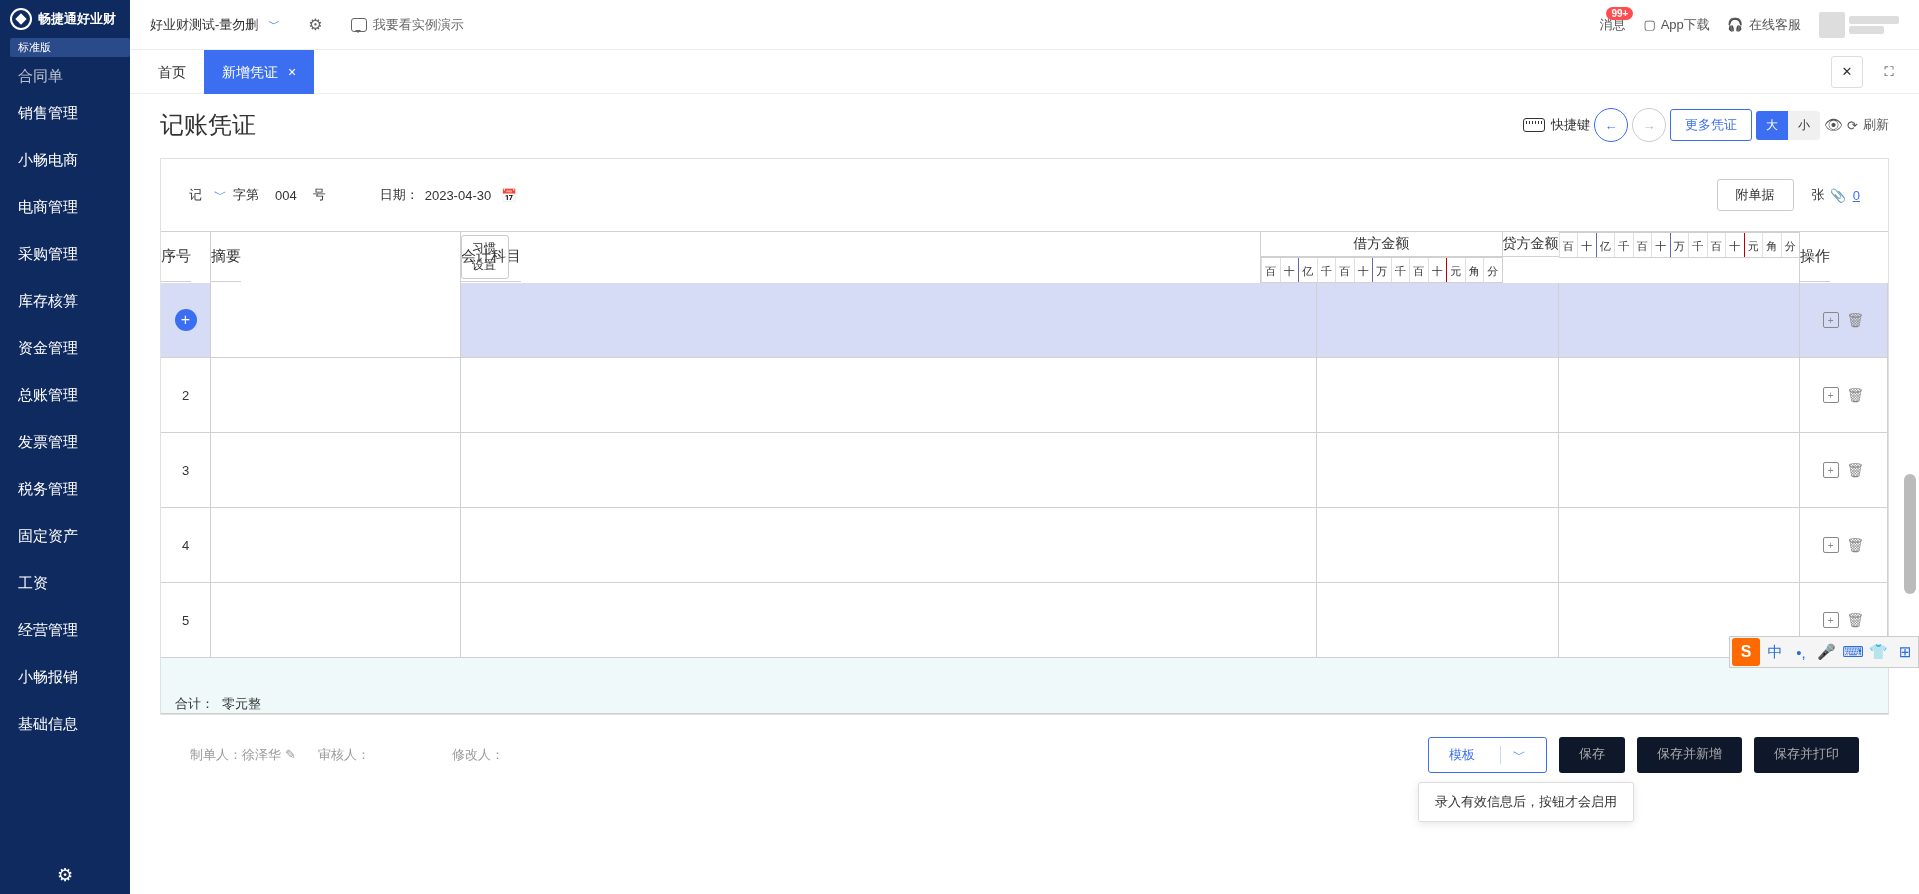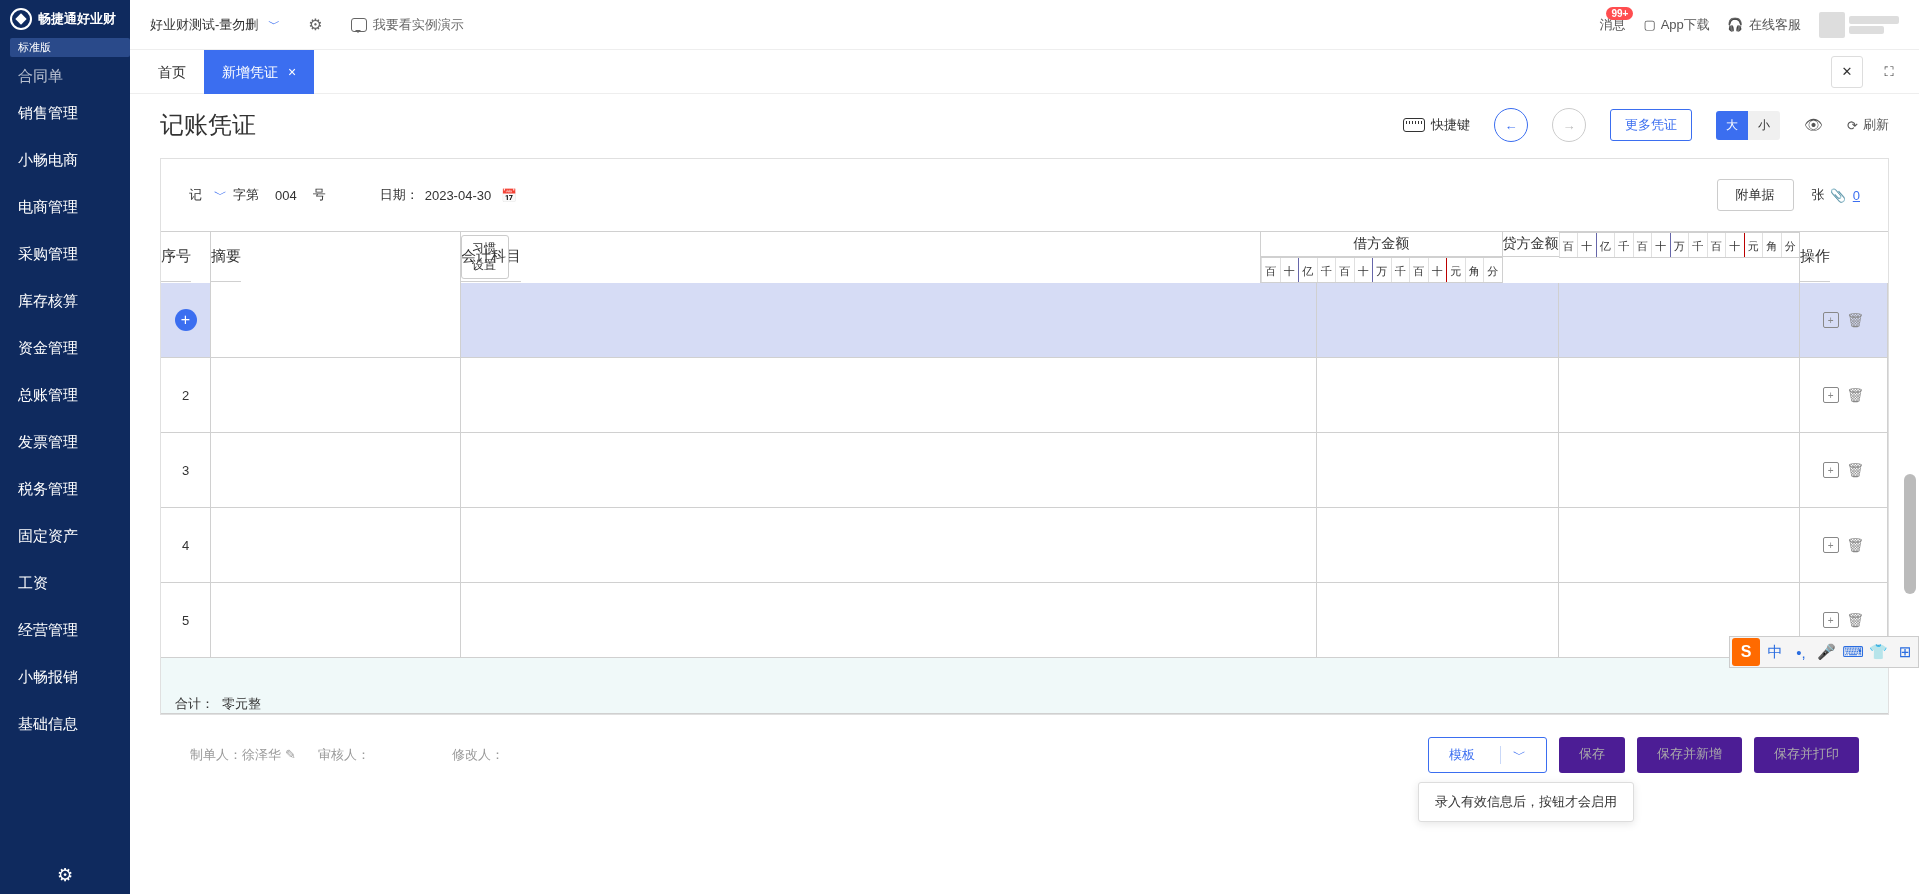--- a/index.html
+++ b/index.html
@@ -33,21 +33,21 @@
 .bars div:nth-child(2){width:35px}
 .tabs-row { display:flex; align-items:center; border-bottom:1px solid #eee; height:44px; padding-left:10px; }
 .tab { padding:0 18px; height:44px; line-height:44px; font-size:14px; cursor:pointer; }
 .tab.active { background:#3b6ef0; color:#fff; }
 .close-x { margin-left:6px; }
 .ex-actions { margin-left:auto; display:flex; align-items:center; gap:10px; padding-right:14px; }
 .sq-btn { width:32px; height:32px; border:1px solid #ddd; display:flex; align-items:center; justify-content:center; cursor:pointer; border-radius:3px; }
 .content { flex:1; padding:14px 30px 10px 30px; overflow-y:auto; position:relative; }
 .pg-hdr { display:flex; align-items:center; margin-bottom:16px; }
 .pg-title { font-size:24px; font-weight:400; }
-.hdr-actions { display:flex; align-items:center; gap:24px; }
+.hdr-actions { display:flex; align-items:center; gap:4px; }
 .kbs { display:flex; align-items:center; gap:6px; cursor:pointer; }
 .kbs-ic { width:22px; height:14px; border:1.5px solid #333; border-radius:3px; position:relative; }
 .kbs-ic:before { content:""; position:absolute; inset:2px; background:repeating-linear-gradient(90deg,#333 0,#333 1px,transparent 1px,transparent 3px); height:3px; }
 .nav-circ { width:34px; height:34px; border:1px solid #3b6ef0; border-radius:50%; display:flex; align-items:center; justify-content:center; color:#3b6ef0; cursor:pointer; }
 .nav-circ.dis { border-color:#ccc; color:#bbb; }
 .btn-link { border:1px solid #3b6ef0; color:#3b6ef0; padding:6px 14px; border-radius:3px; cursor:pointer; font-size:13px; }
 .size-tg { display:flex; border-radius:3px; overflow:hidden; }
 .size-tg div { padding:6px 10px; font-size:12px; cursor:pointer; background:#f0f0f0; }
 .size-tg .act { background:#3b6ef0; color:#fff; }
 .eye-ic,.refresh-ic { cursor:pointer; color:#555; font-size:15px; }
@@ -89,21 +89,21 @@
 .trash-ic { color:#888; cursor:pointer; margin:0 4px; font-size:14px; }
 .total-row { display:flex; height:56px; background:#f0f9f9; border-bottom:1px solid #d0d0d0; }
 .total-row .lab { padding-left:14px; display:flex; align-items:flex-end; gap:8px; width:300px; }
 .scrollh { width:12px; height:120px; background:#bbb; border-radius:6px; position:absolute; right:3px; top:380px; }
 .footer { display:flex; align-items:center; padding:22px 30px 10px 30px; color:#999; font-size:13px; gap:22px; }
 .edit-ic { margin-left:4px; cursor:pointer; }
 .footer-btns { margin-left:auto; display:flex; gap:12px; }
 .fbtn { padding:8px 20px; border-radius:3px; font-size:13px; cursor:pointer; }
 .fbtn.tmpl { border:1px solid #3b6ef0; color:#3b6ef0; display:flex; align-items:center; gap:25px; }
 .fbtn.tmpl .dv { border-left:1px solid #c9d8f8; padding-left:12px; color:#3b6ef0; }
-.fbtn.dis { background:#4c1d95; color:#aaa; cursor:not-allowed;font-family:Liberation Serif, serif; }
+.fbtn.dis { background:#0f172a; color:#aaa; cursor:not-allowed;font-family:Liberation Serif, serif; }
 .tooltip { position:absolute; background:#fff; border:1px solid #ddd; padding:10px 16px; border-radius:3px; box-shadow:0 2px 8px rgba(0,0,0,.1); font-size:13px; }
 .ime-widget { position:absolute; right:0; top:636px; display:flex; align-items:center; background:#f5f5f5; border:1px solid #ccc; height:32px; }
 .ime-s { width:28px; height:28px; background:#ff6a00; color:#fff; display:flex; align-items:center; justify-content:center; font-weight:700; font-size:16px; border-radius:3px; margin:2px; }
 .ime-ic { width:26px; text-align:center; color:#2a6de0; font-size:15px; cursor:pointer; }
 </style>
 </head>
 <body>
 
 <div class="app">
   <div class="sidebar">

